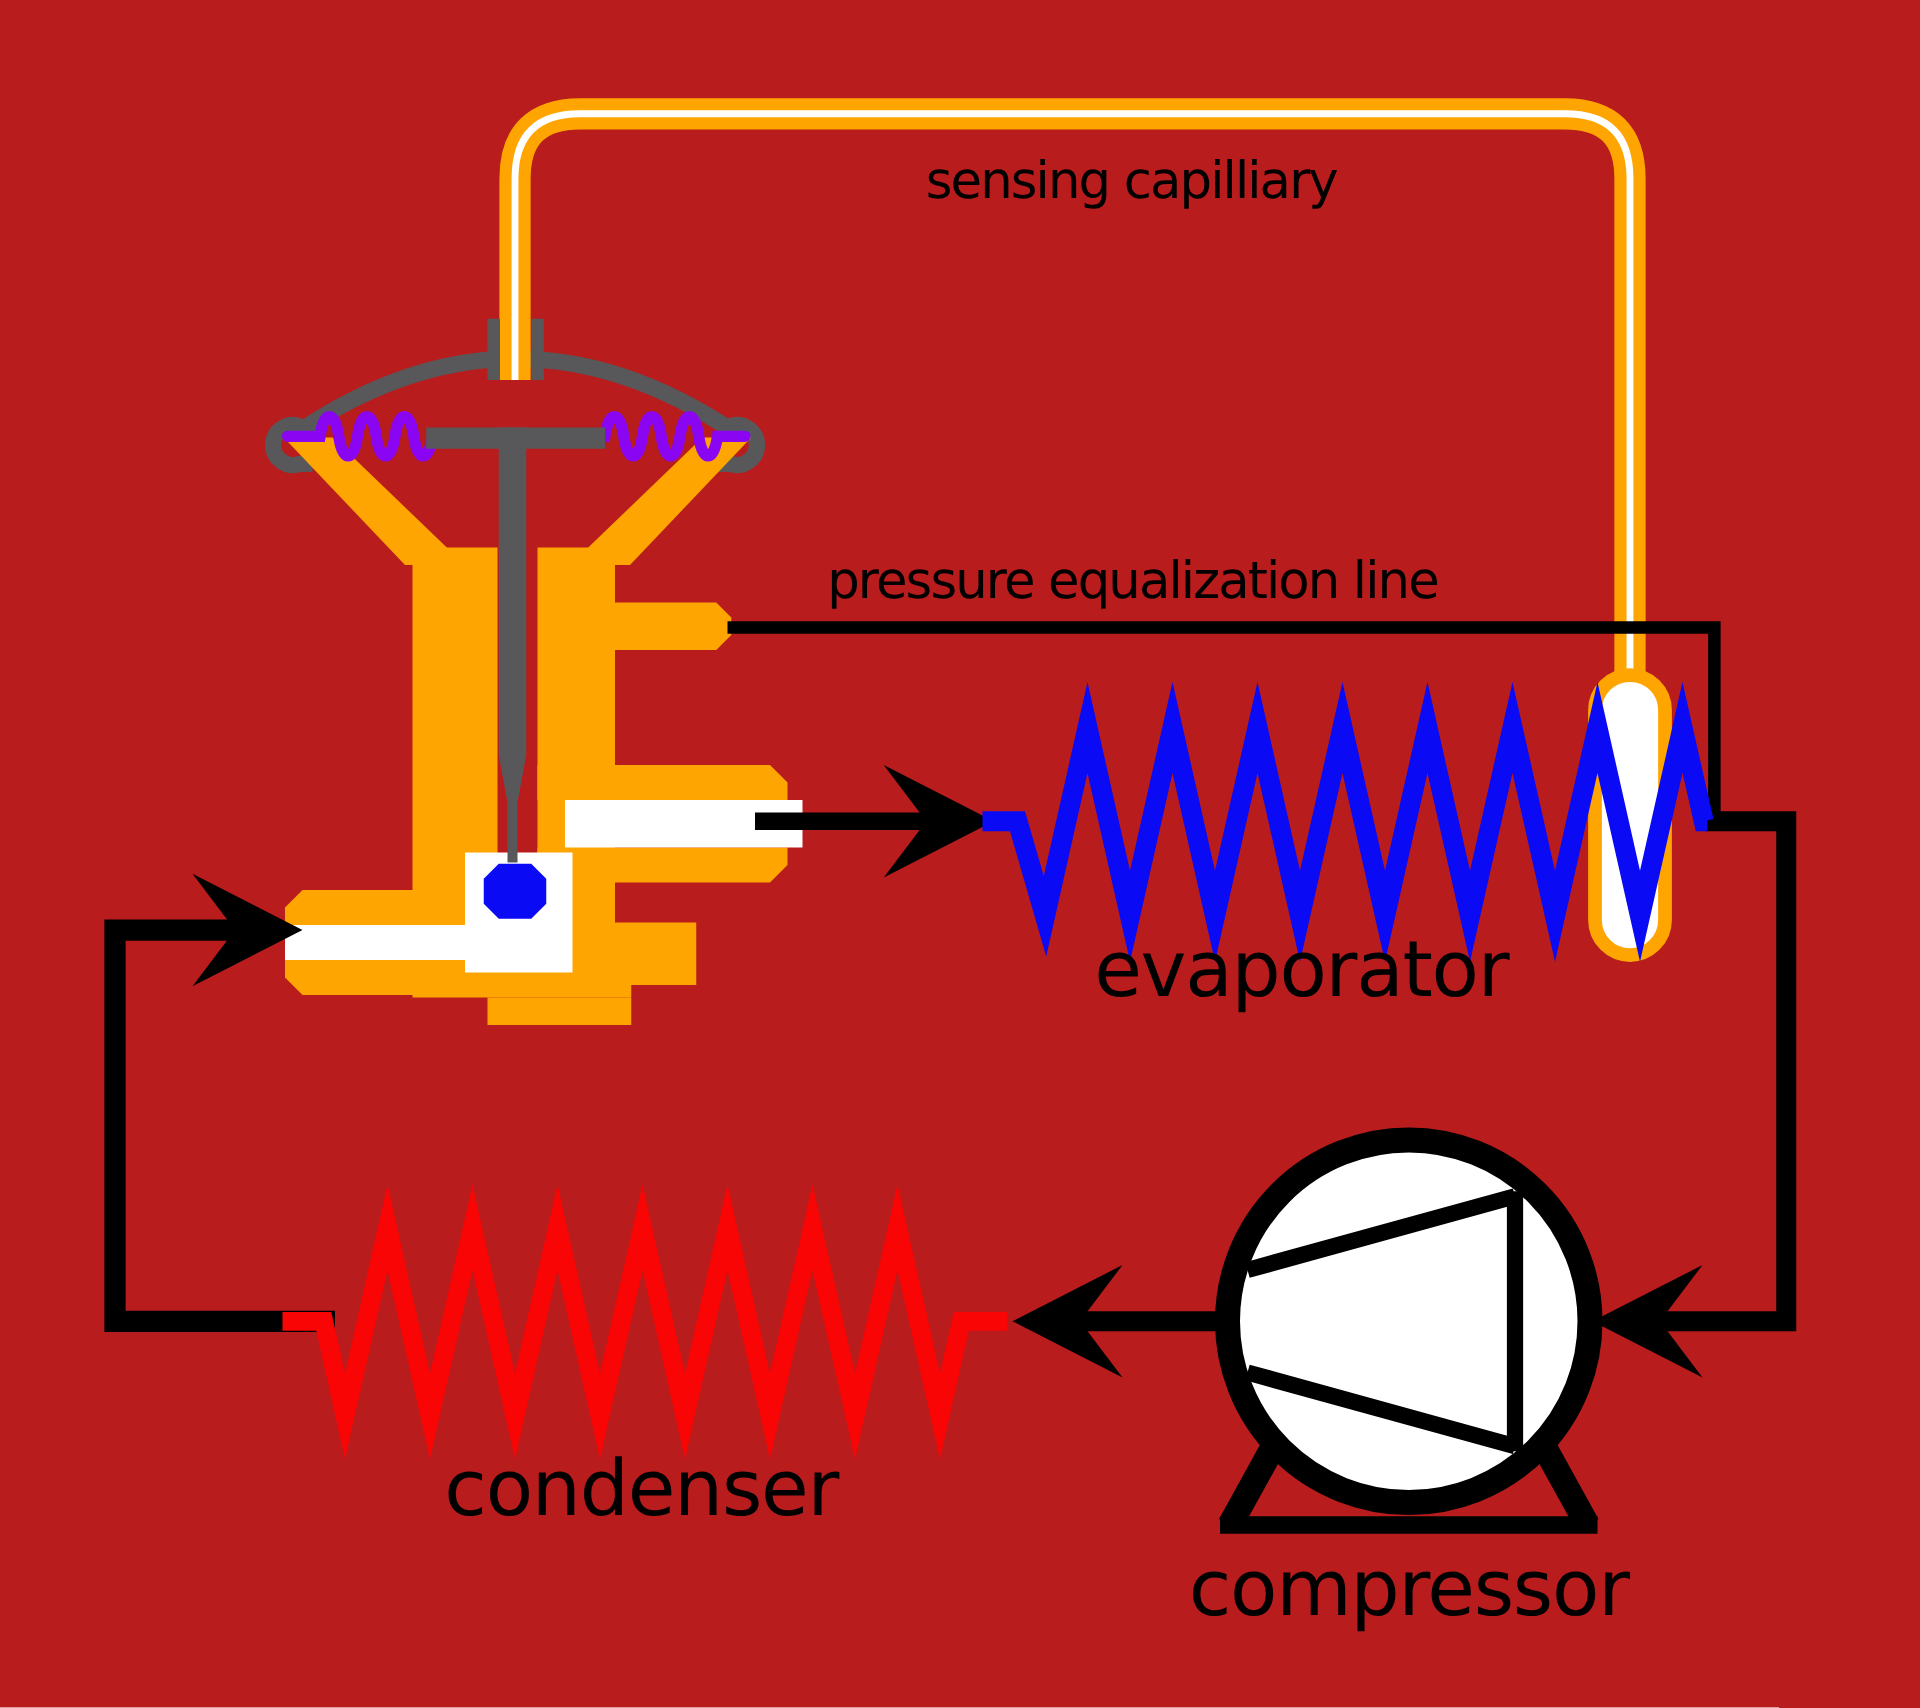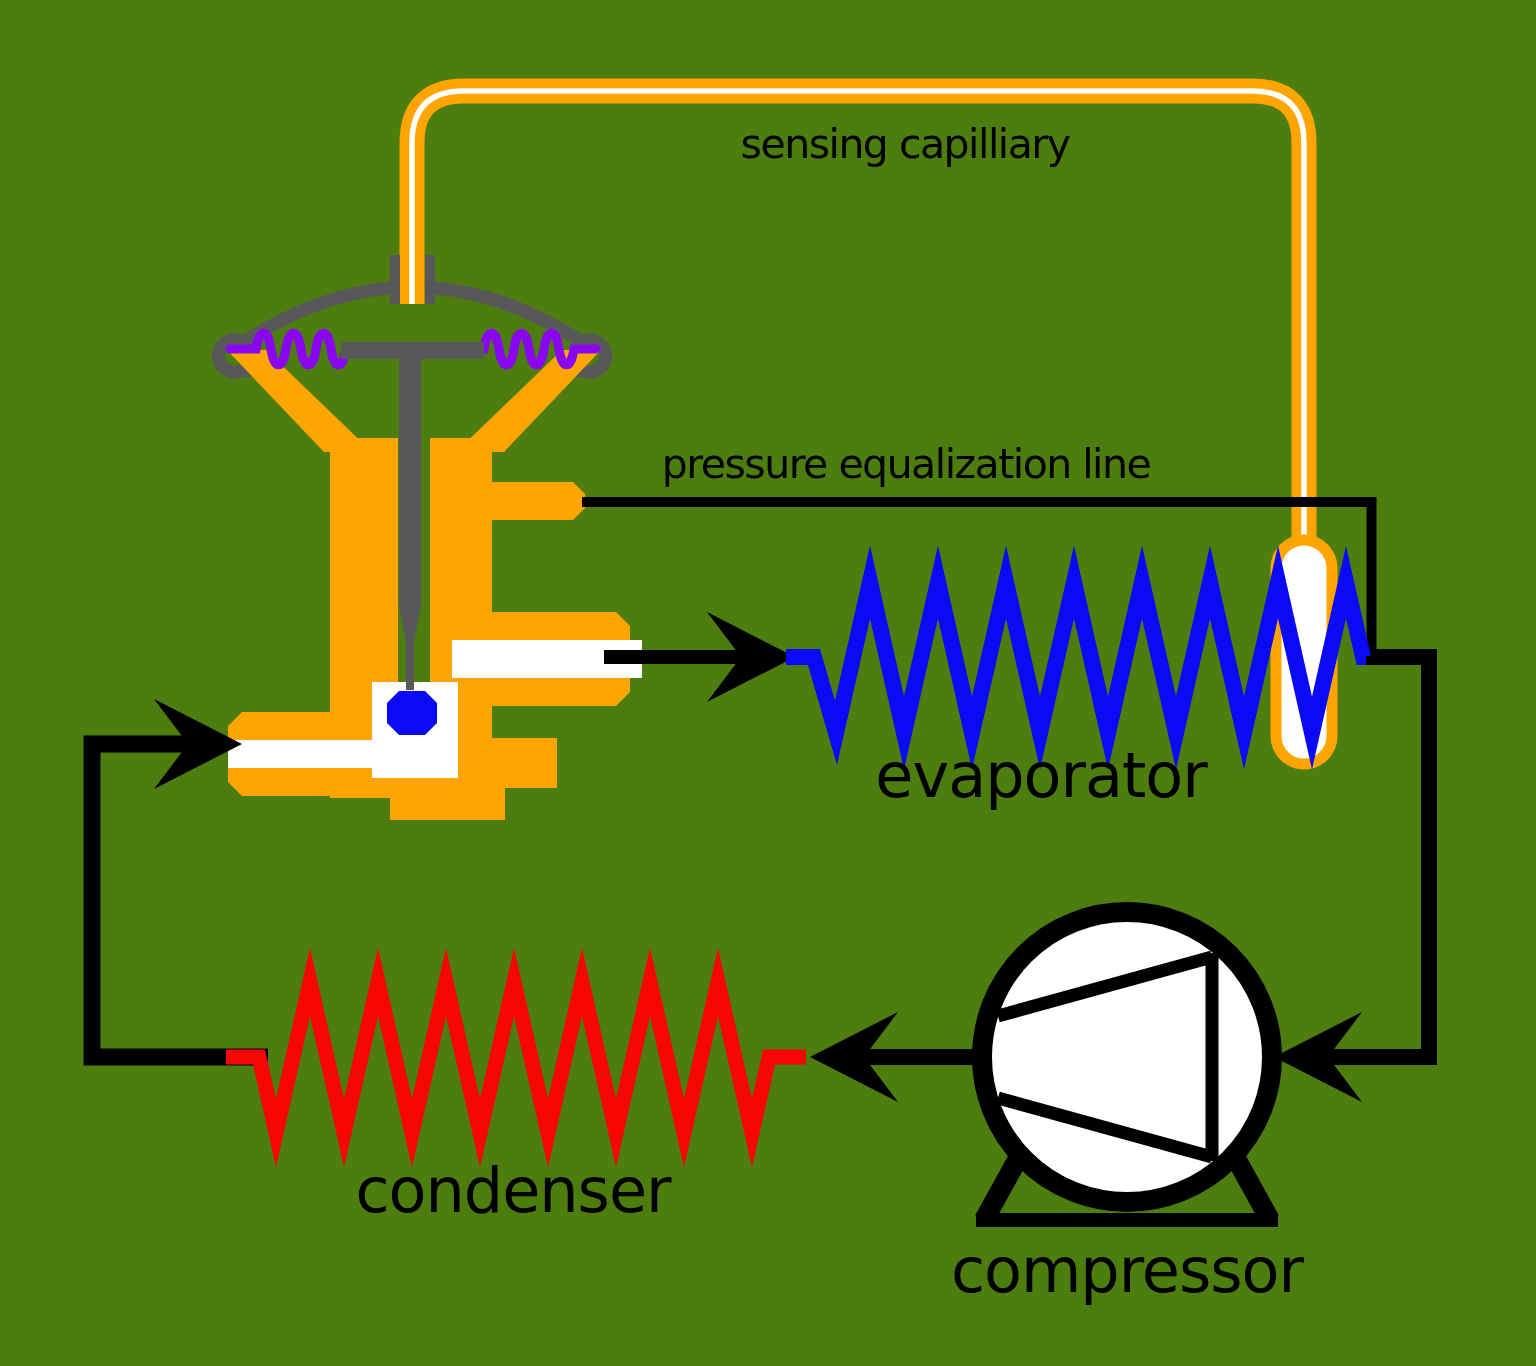--- a/index.html
+++ b/index.html
@@ -5,21 +5,21 @@
   :root{
     --c-orange:#FFA502;
     --c-gray:#58585B;
     --c-purple:#8A05F2;
     --c-blue:#0A0AF5;
     --c-red:#F90505;
     --c-black:#000000;
     --c-white:#FFFFFF;
   }
   html,body{margin:0;padding:0;background:#fff;}
-  .stage{width:1536px;height:1366px;position:relative;background:#4d7c0f;overflow:hidden;}
+  .stage{width:1536px;height:1366px;position:relative;background:#b91c1c;overflow:hidden;}
   svg{display:block;}
   .lbl{font-family:"DejaVu Sans","Liberation Sans",sans-serif;fill:var(--c-black);}
   .lbl-small{font-size:41px;letter-spacing:-1.5px;}
   .lbl-big{font-size:62px;letter-spacing:-1px;}
   .pipe{stroke:var(--c-black);fill:none;stroke-linejoin:miter;}
   .orange-fill{fill:var(--c-orange);}
   .gray-fill{fill:var(--c-gray);}
   .white-fill{fill:var(--c-white);}
 </style>
 </head>

